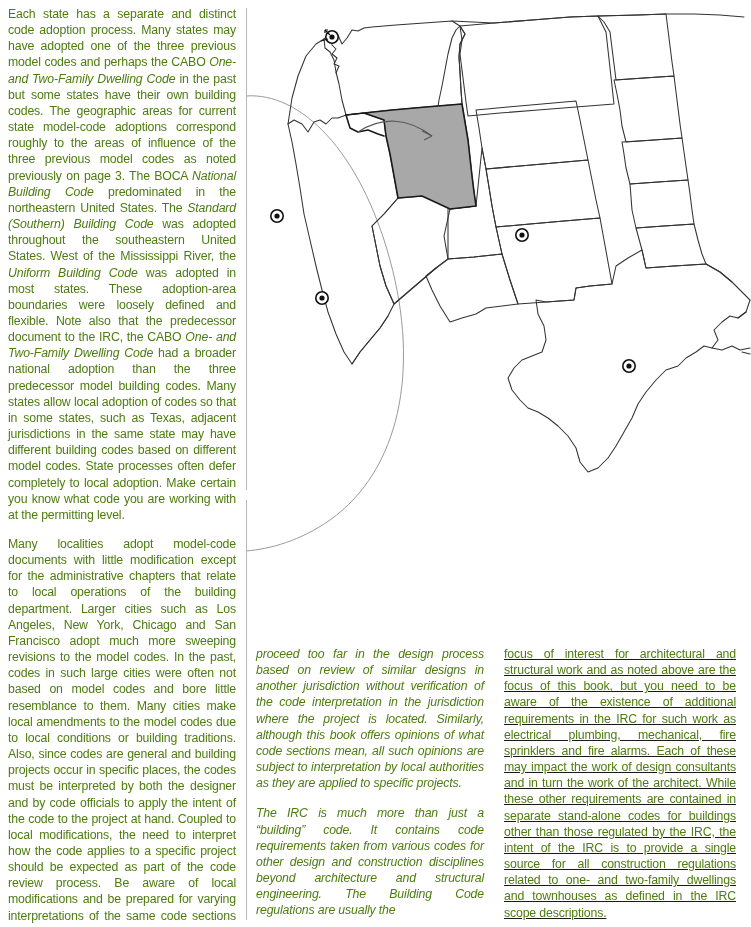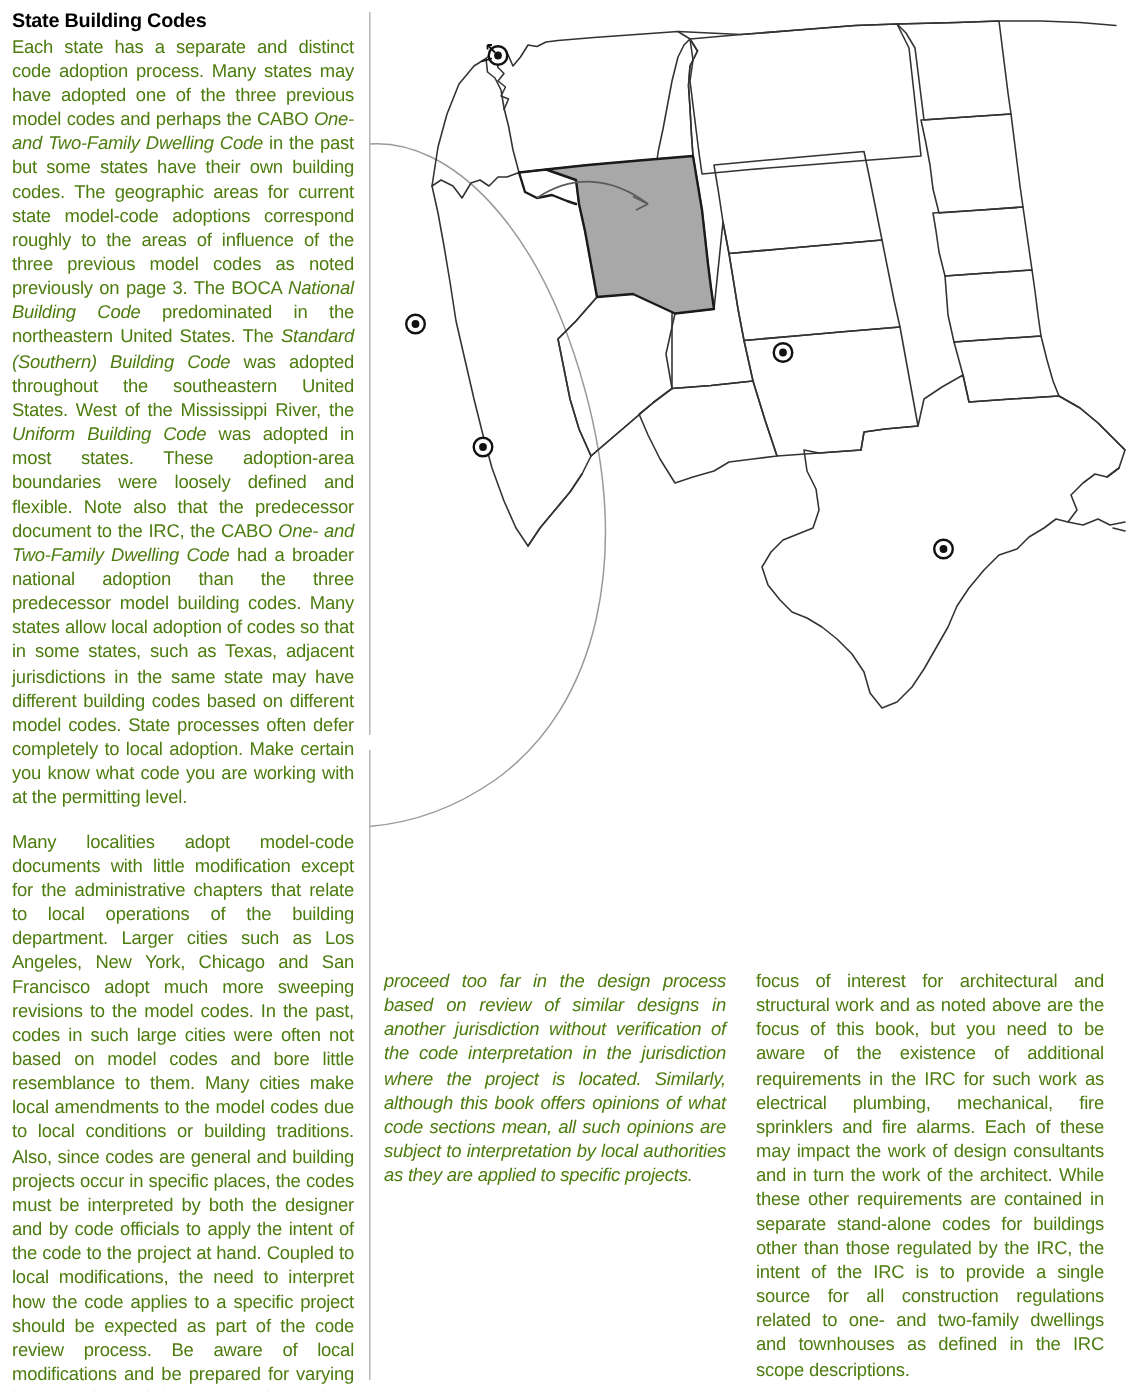--- a/index.html
+++ b/index.html
@@ -53,21 +53,21 @@
   #rule-top    { left: 246px; top: 8px;   height: 482px; }
   #rule-bottom { left: 246px; top: 500px; height: 420px; }
 
   
   .col {
     position: absolute;
     box-sizing: border-box;
   }
   #col-1 { left: 8px;   top: 6px;   width: 228px; }
   #col-2 { left: 256px; top: 646px; width: 228px; font-style: italic; }
-  #col-3 { left: 504px; top: 646px; width: 232px; }
+  #col-3 { left: 504px; top: 646px; width: 232px; text-decoration: underline; }
 
   h2.section-head {
     font-family: "Liberation Sans", sans-serif;
     font-size: 13.2px;
     font-weight: bold;
     line-height: 1.18;
     letter-spacing: -0.15px;
     margin: 0 0 1px 0;
     color: #000;
   }
@@ -226,31 +226,31 @@
       <g stroke="#5a5a5a" fill="none">
         <path d="M112 132 C 136 116 162 118 186 136" stroke-width="1.2"></path>
         <path d="M186 136 L176 131 M186 136 L178 140" stroke-width="1.2"></path>
       </g>
     </svg>
   </div>
 
   <div class="col" id="col-1">
 
     <div class="block">
-      <h2 class="section-head">State Building Codes</h2>
       <p class="body">Each state has a separate and distinct code adoption process. Many states may have adopted one of the three previous model codes and perhaps the CABO <i>One- and Two-Family Dwelling Code</i> in the past but some states have their own building codes. The geographic areas for current state model-code adoptions correspond roughly to the areas of influence of the three previous model codes as noted previously on page 3. The BOCA <i>National Building Code</i> predominated in the northeastern United States. The <i>Standard (Southern) Building Code</i> was adopted throughout the southeastern United States. West of the Mississippi River, the <i>Uniform Building Code</i> was adopted in most states. These adoption-area boundaries were loosely defined and flexible. Note also that the predecessor document to the IRC, the CABO <i>One- and Two-Family Dwelling Code</i> had a broader national adoption than the three predecessor model building codes. Many states allow local adoption of codes so that in some states, such as Texas, adjacent jurisdictions in the same state may have different building codes based on different model codes. State processes often defer completely to local adoption. Make certain you know what code you are working with at the permitting level.</p>
     </div>
 
     <div class="block">
       <p class="body">Many localities adopt model-code documents with little modification except for the administrative chapters that relate to local operations of the building department. Larger cities such as Los Angeles, New York, Chicago and San Francisco adopt much more sweeping revisions to the model codes. In the past, codes in such large cities were often not based on model codes and bore little resemblance to them. Many cities make local amendments to the model codes due to local conditions or building traditions. Also, since codes are general and building projects occur in specific places, the codes must be interpreted by both the designer and by code officials to apply the intent of the code to the project at hand. Coupled to local modifications, the need to interpret how the code applies to a specific project should be expected as part of the code review process. Be aware of local modifications and be prepared for varying interpretations of the same code sections among various jurisdictions. Do not</p>
     </div>
 
   </div>
 
   <div class="col" id="col-2">
     <p class="body">proceed too far in the design process based on review of similar designs in another jurisdiction without verification of the code interpretation in the jurisdiction where the project is located. Similarly, although this book offers opinions of what code sections mean, all such opinions are subject to interpretation by local authorities as they are applied to specific projects.</p>
+    <p class="body">The IRC is much more than just a “building” code. It contains code requirements taken from various codes for other design and construction disciplines beyond architecture and structural engineering. The Building Code regulations are usually the</p>
   </div>
 
   <div class="col" id="col-3">
     <p class="body">focus of interest for architectural and structural work and as noted above are the focus of this book, but you need to be aware of the existence of additional requirements in the IRC for such work as electrical plumbing, mechanical, fire sprinklers and fire alarms. Each of these may impact the work of design consultants and in turn the work of the architect. While these other requirements are contained in separate stand-alone codes for buildings other than those regulated by the IRC, the intent of the IRC is to provide a single source for all construction regulations related to one- and two-family dwellings and townhouses as defined in the IRC scope descriptions.</p>
   </div>
 
 </div>
 
 </body></html>

